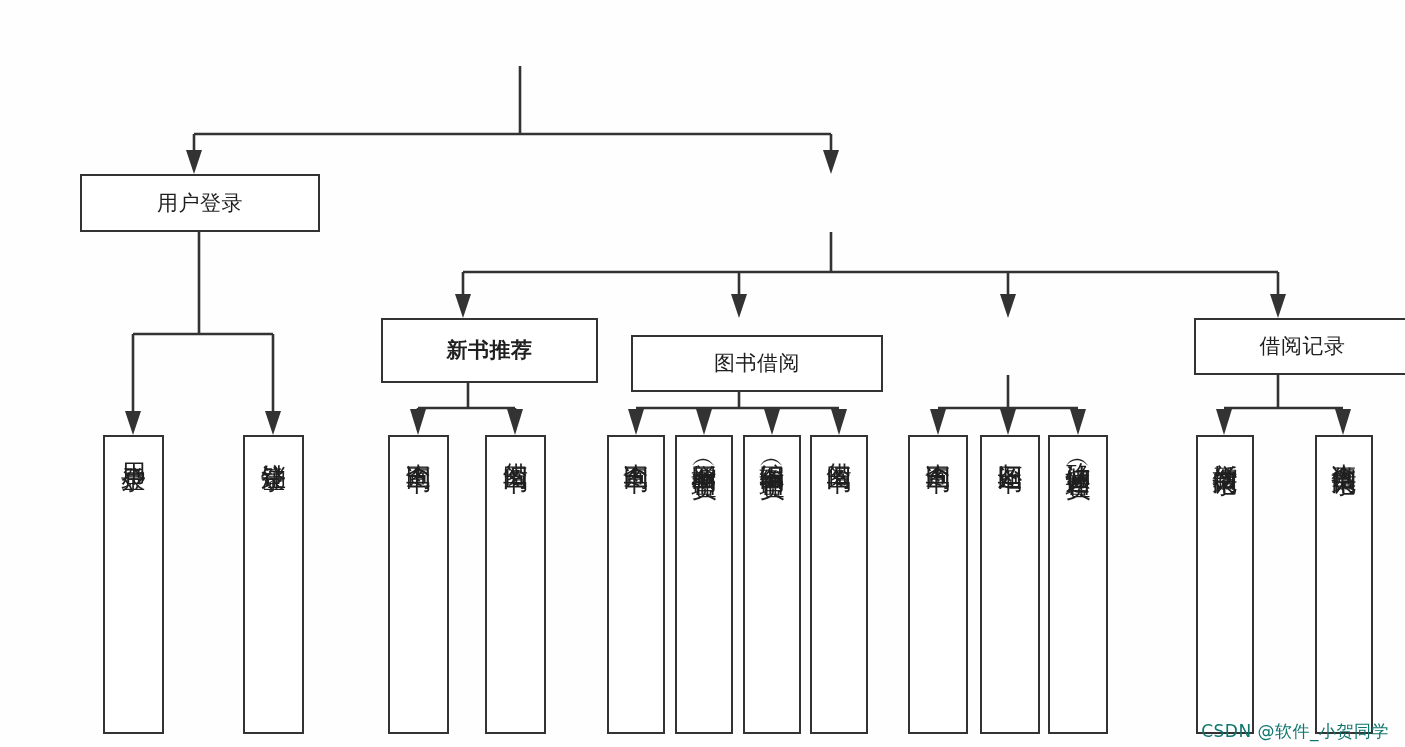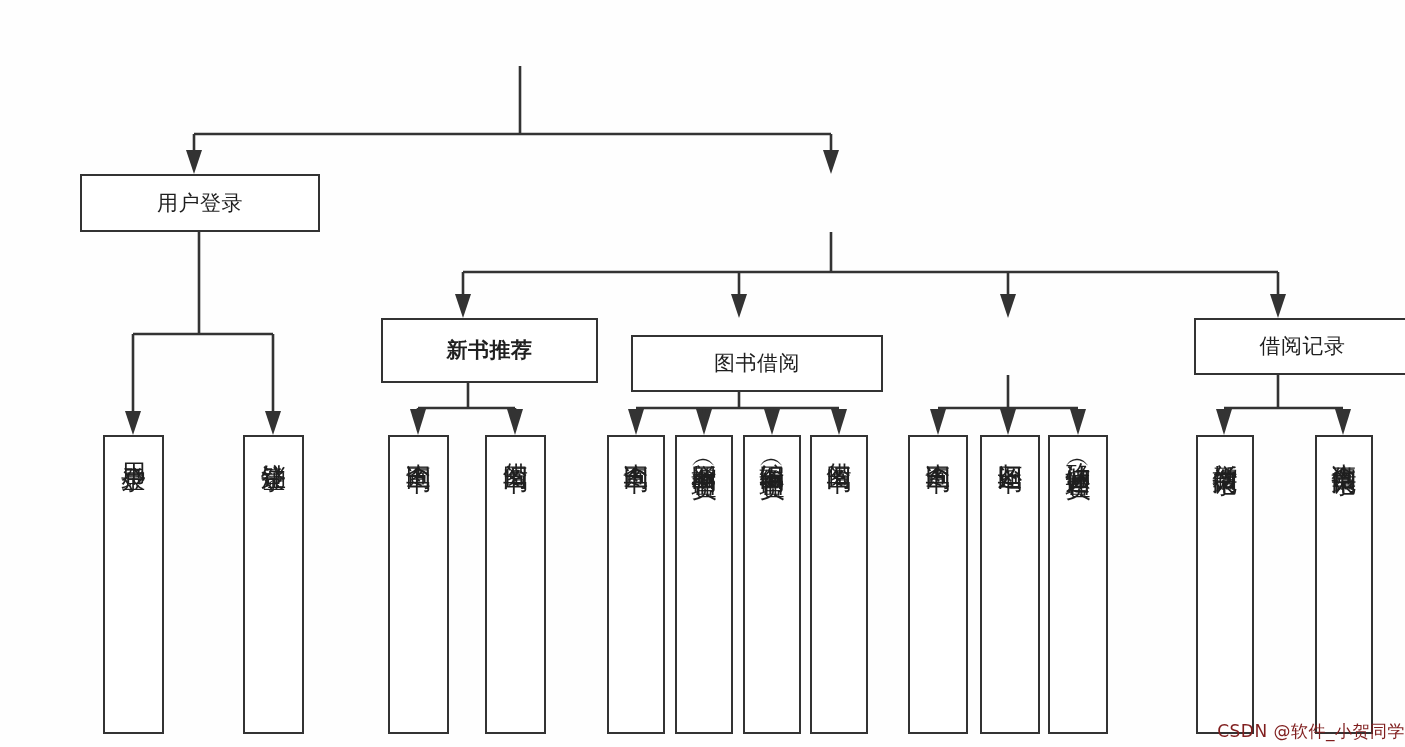--- a/index.html
+++ b/index.html
@@ -61,24 +61,24 @@
   }
   #wires path,#wires line{
     stroke:#333333;
     stroke-width:2.6;
     fill:none;
   }
   #wires polygon{fill:#333333;}
   
   #watermark{
     position:absolute;
-    right:0;
+    right:16px;
     bottom:4px;
     font-size:17px;
-    color:#7f1d1d;
+    color:#0f766e;
     letter-spacing:0.5px;
     white-space:nowrap;
     user-select:none;
   }
 </style>
 </head>
 <body>
 
 <div id="canvas">
 

